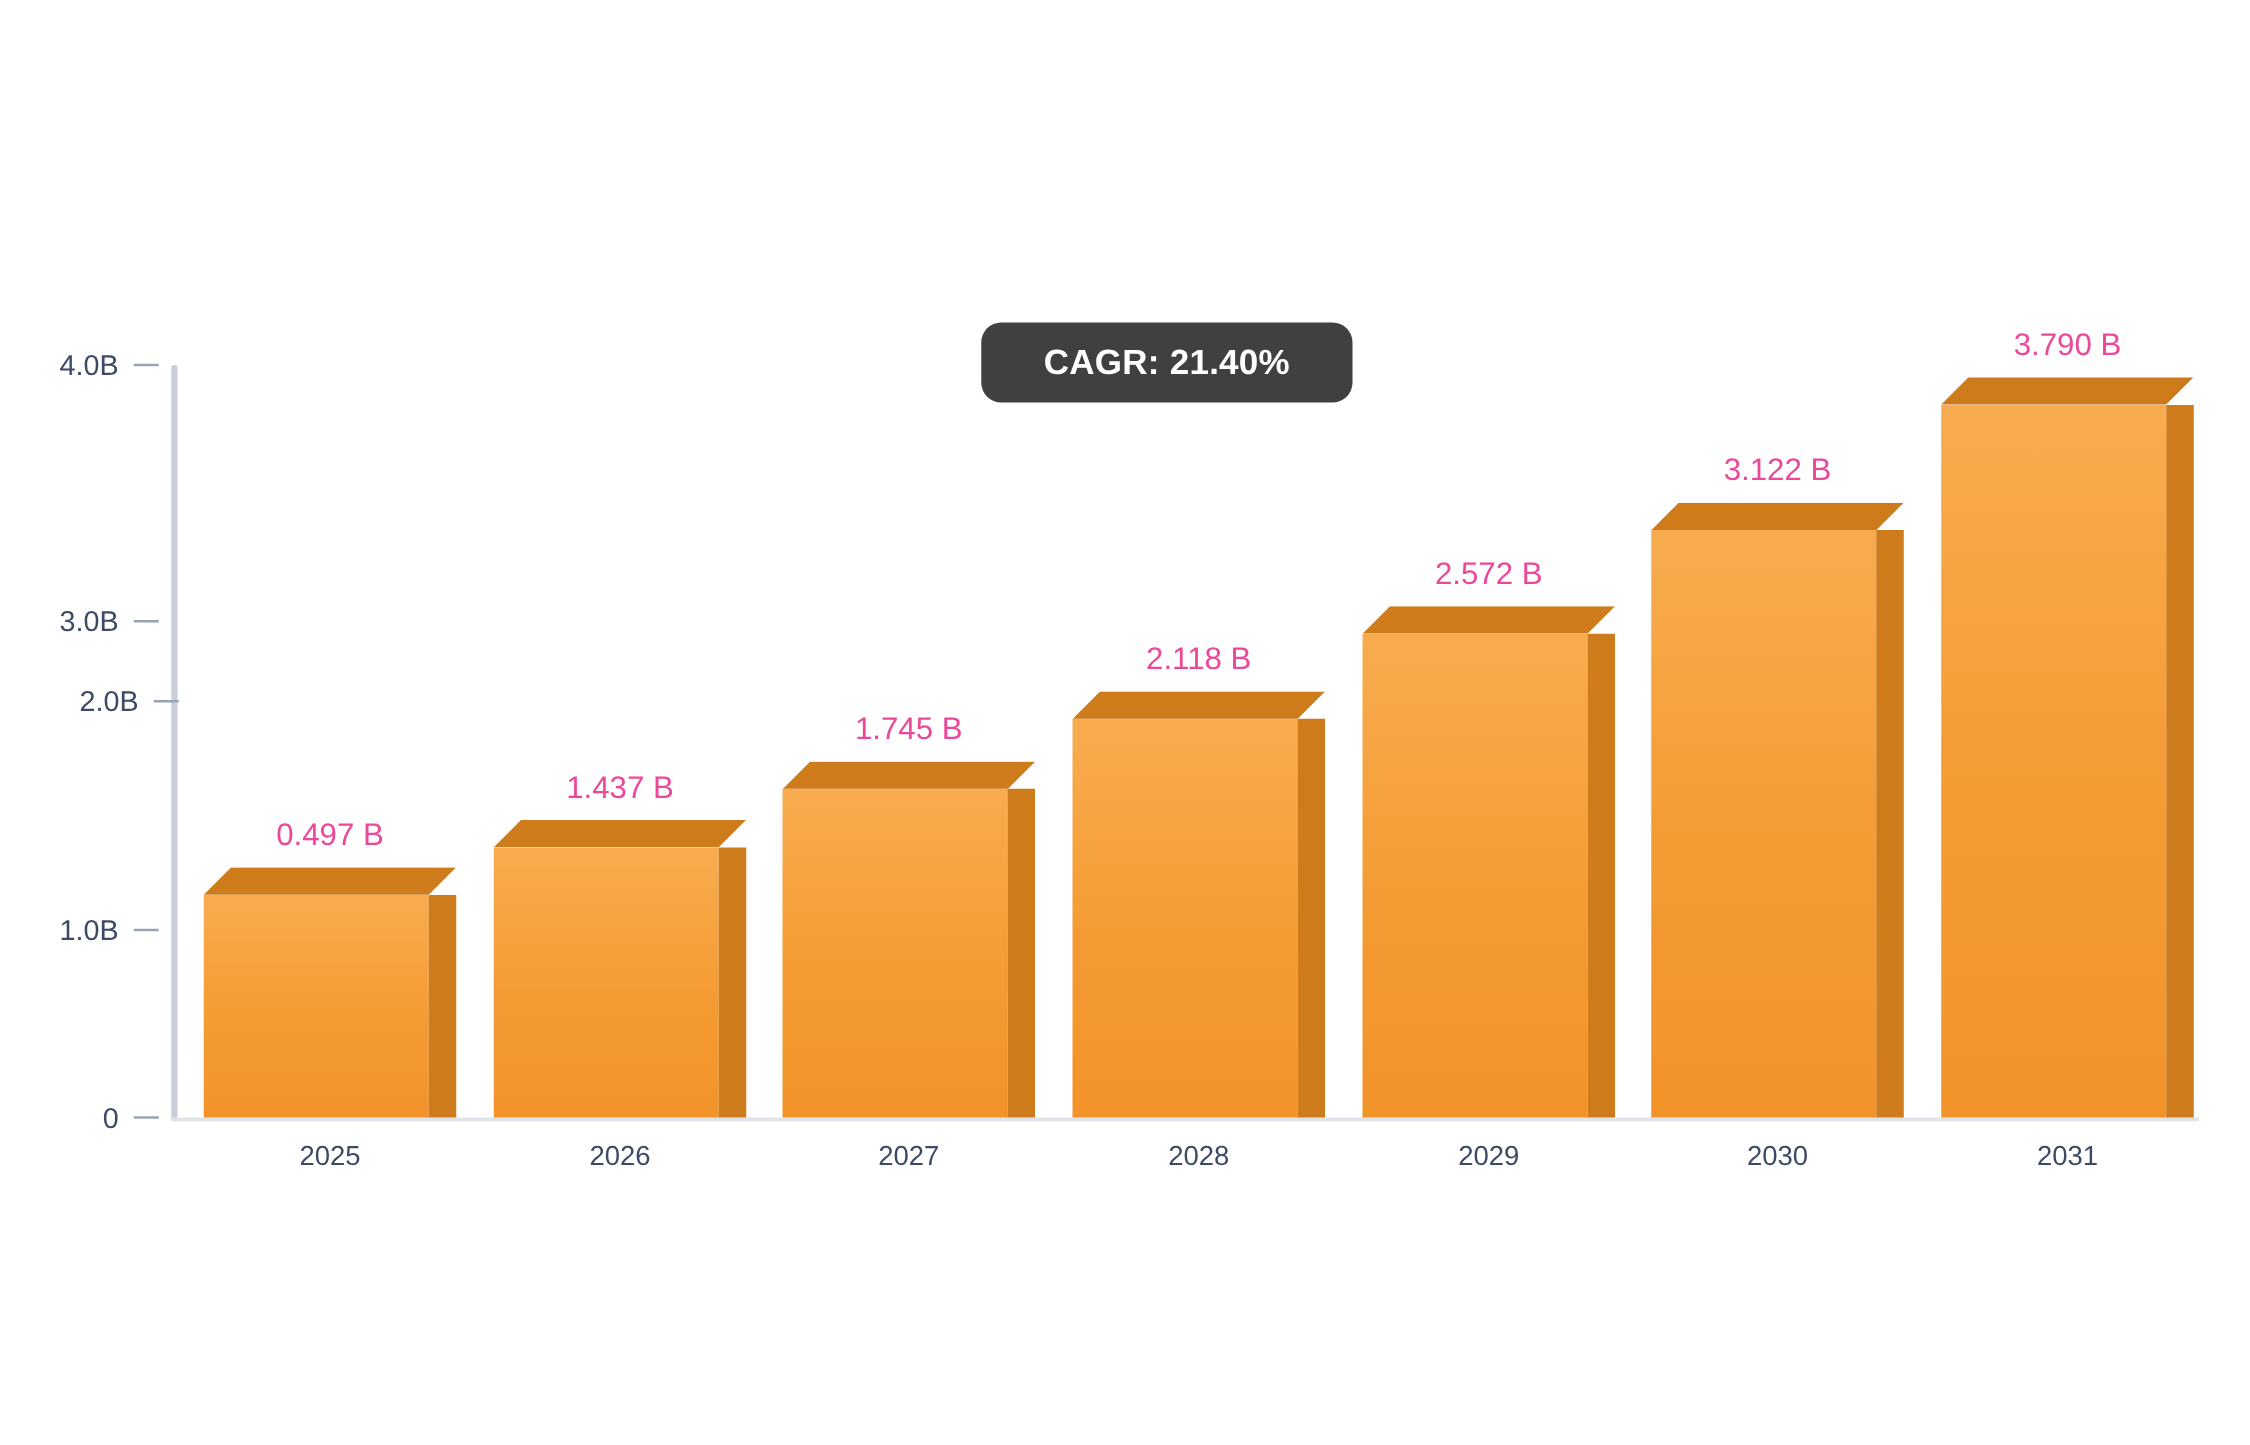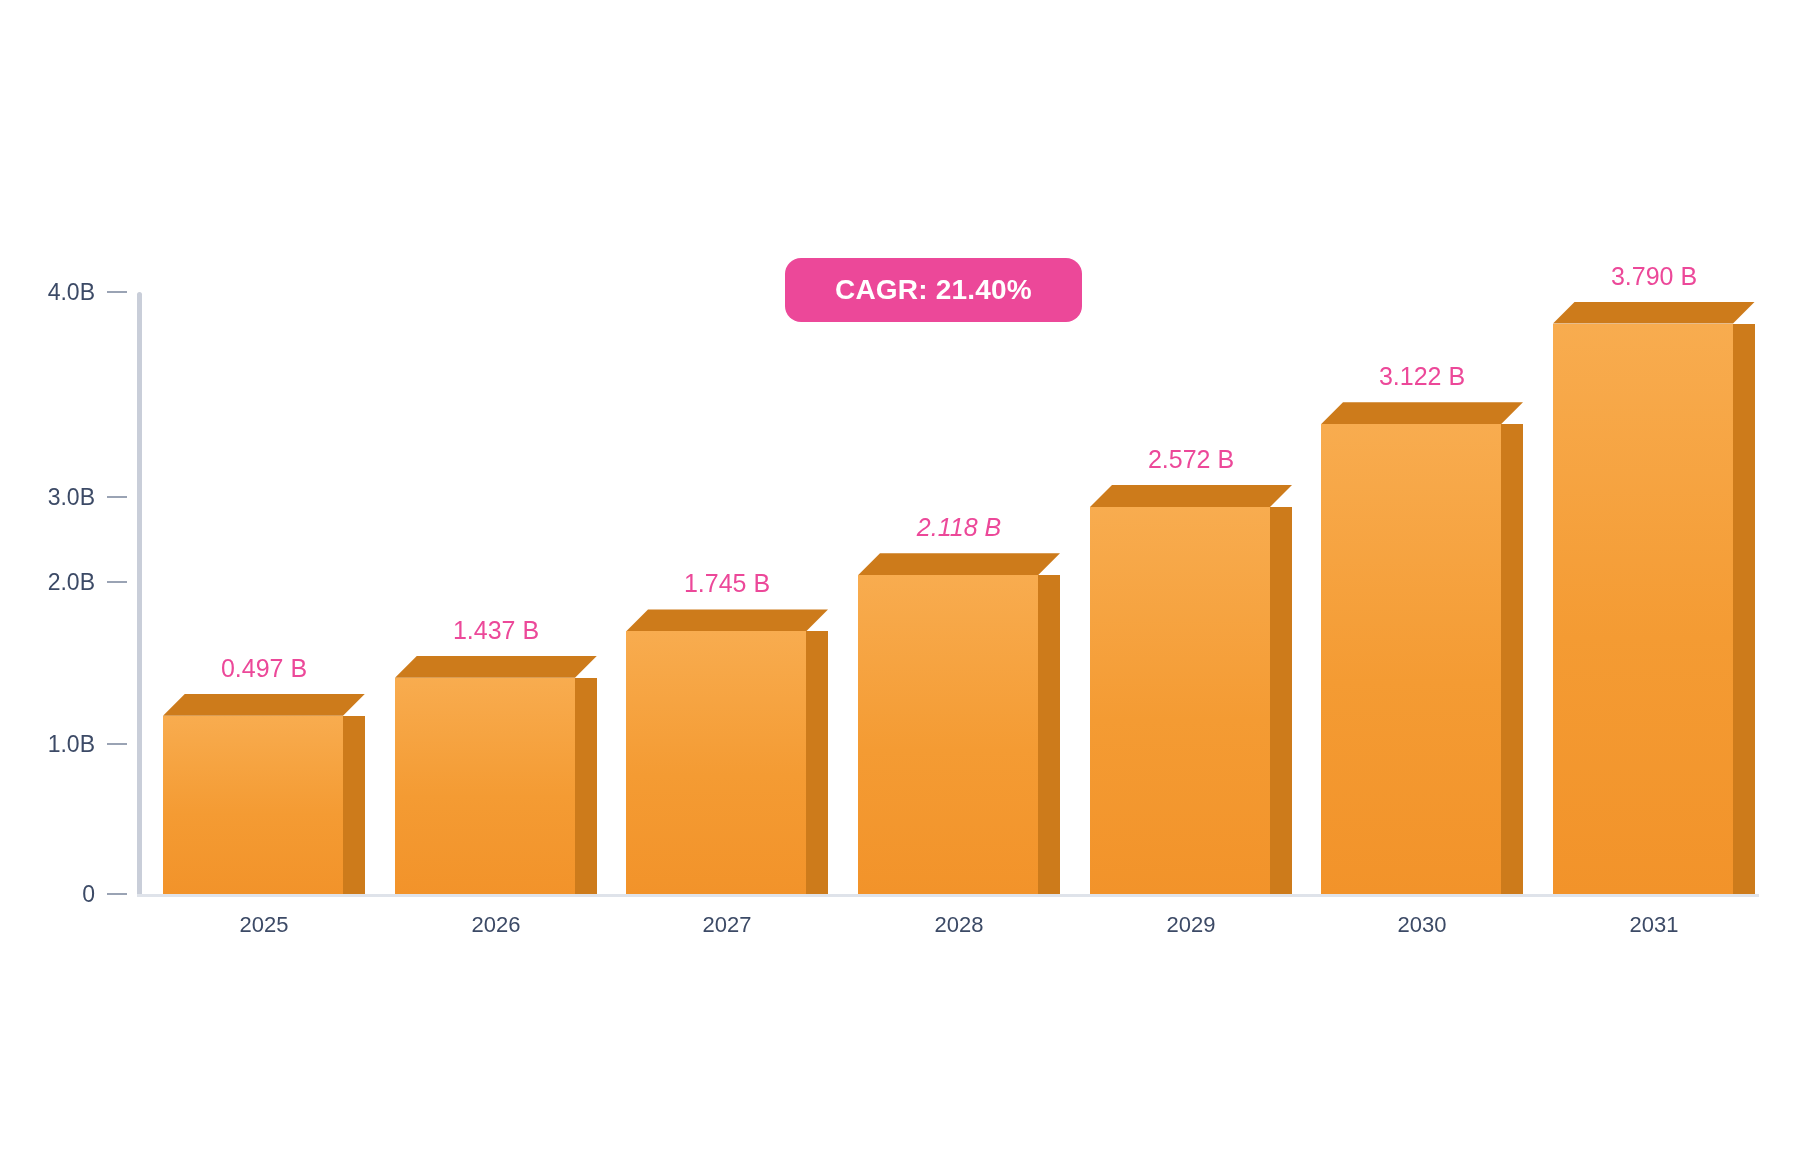--- a/index.html
+++ b/index.html
@@ -49,21 +49,21 @@
   }
 
   
   .cagr-badge {
     position: absolute;
     left: 785px;
     top: 258px;
     width: 297px;
     height: 64px;
     border-radius: 16px;
-    background: #ec4899;
+    background: #404040;
     color: #ffffff;
     font-size: 28px;
     font-weight: bold;
     display: flex;
     align-items: center;
     justify-content: center;
     letter-spacing: 0.2px;
     box-sizing: border-box;
   }
 
@@ -193,21 +193,21 @@
     <div class="x-axis-line"></div>
     <div id="yticks">
         <div class="ytick" style="top: 894px;">
           <div class="ylabel">0</div>
           <div class="ymark"></div>
         </div>
         <div class="ytick" style="top: 743.5px;">
           <div class="ylabel">1.0B</div>
           <div class="ymark"></div>
         </div>
-        <div class="ytick" style="top: 582px;">
+        <div class="ytick" style="top: 561px; margin-left: 16px;">
           <div class="ylabel">2.0B</div>
           <div class="ymark"></div>
         </div>
         <div class="ytick" style="top: 442.5px; margin-top: 44px;">
           <div class="ylabel">3.0B</div>
           <div class="ymark"></div>
         </div>
         <div class="ytick" style="top: 292px;">
           <div class="ylabel">4.0B</div>
           <div class="ymark"></div>
@@ -235,21 +235,21 @@
         <div class="bar-side right" style="left: 180px; height: 262.622px; background: rgb(205, 123, 27);"></div>
         <div style="position: absolute; left: 0px; bottom: 262.622px; width: 202px; height: 22px; background: rgb(205, 123, 27); clip-path: polygon(0px 100%, 22px 0px, 100% 0px, 180px 100%);"></div>
       </div>
       <div class="bar-value" style="left: 586px; width: 282px; top: 569.378px;">1.745 B</div>
       <div class="x-label" style="left: 596px; width: 262px;">2027</div>
       <div class="bar-3d" style="left: 858px; width: 202px; height: 340.759px;">
         <div class="bar-face" style="width: 180px; height: 318.759px;"></div>
         <div class="bar-side right" style="left: 180px; height: 318.759px; background: rgb(205, 123, 27);"></div>
         <div style="position: absolute; left: 0px; bottom: 318.759px; width: 202px; height: 22px; background: rgb(205, 123, 27); clip-path: polygon(0px 100%, 22px 0px, 100% 0px, 180px 100%);"></div>
       </div>
-      <div class="bar-value" style="left: 818px; width: 282px; top: 513.241px; font-style: italic;">2.118 B</div>
+      <div class="bar-value" style="left: 818px; width: 282px; top: 513.241px;">2.118 B</div>
       <div class="x-label" style="left: 828px; width: 262px;">2028</div>
       <div class="bar-3d" style="left: 1090px; width: 202px; height: 409.086px;">
         <div class="bar-face" style="width: 180px; height: 387.086px;"></div>
         <div class="bar-side right" style="left: 180px; height: 387.086px; background: rgb(205, 123, 27);"></div>
         <div style="position: absolute; left: 0px; bottom: 387.086px; width: 202px; height: 22px; background: rgb(205, 123, 27); clip-path: polygon(0px 100%, 22px 0px, 100% 0px, 180px 100%);"></div>
       </div>
       <div class="bar-value" style="left: 1050px; width: 282px; top: 444.914px;">2.572 B</div>
       <div class="x-label" style="left: 1060px; width: 262px;">2029</div>
       <div class="bar-3d" style="left: 1321px; width: 202px; height: 491.861px;">
         <div class="bar-face" style="width: 180px; height: 469.861px;"></div>

